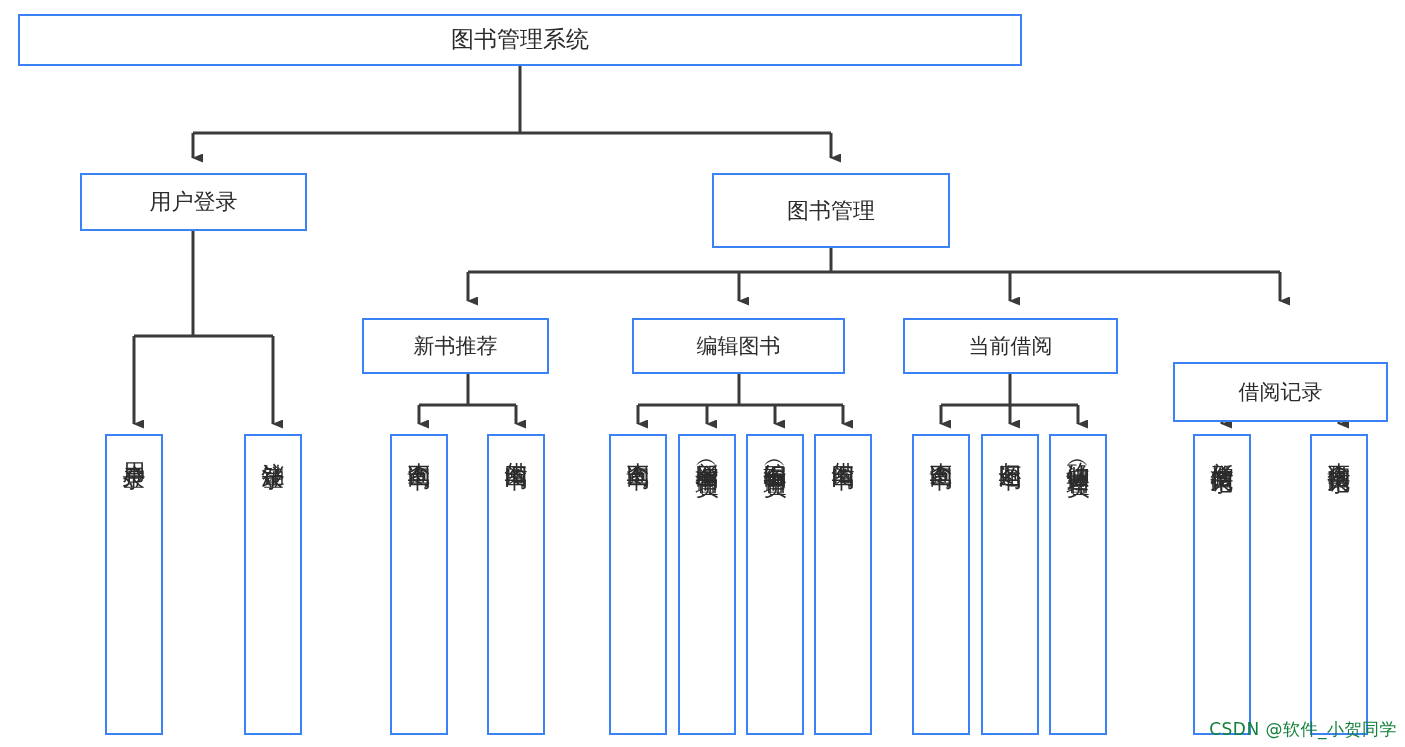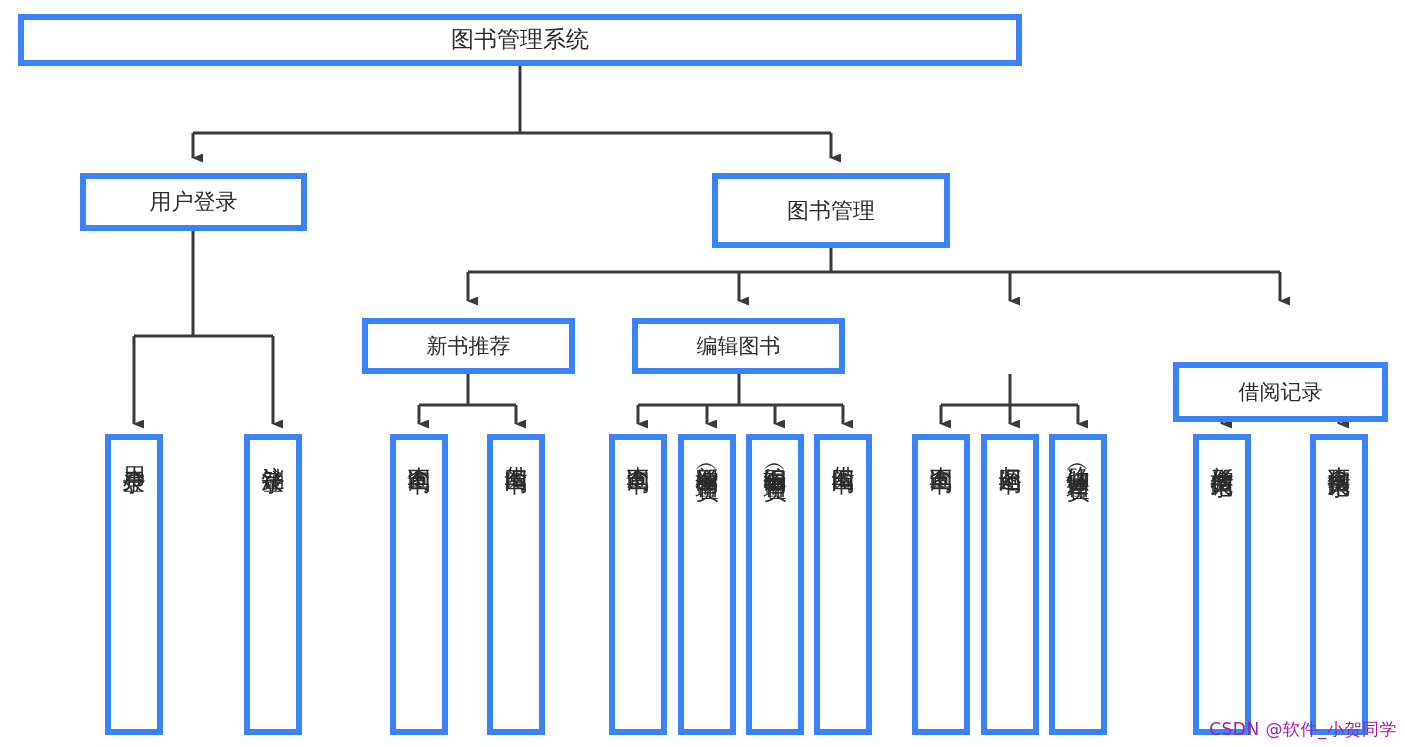--- a/index.html
+++ b/index.html
@@ -23,21 +23,21 @@
     position: absolute;
     left: 0;
     top: 0;
     width: 1405px;
     height: 747px;
   }
   .node-box {
     position: absolute;
     box-sizing: border-box;
     background: #ffffff;
-    border: 6px solid #3b82f6;
+    border: 2px solid #3b82f6;
     display: flex;
     align-items: center;
     justify-content: center;
     overflow: hidden;
   }
   .node-label {
     color: #2b2b2b;
     line-height: 1.18;
     text-align: center;
     white-space: pre;
@@ -61,21 +61,21 @@
     font-size: 23px;
     letter-spacing: 2px;
     line-height: 1.0;
     white-space: nowrap;
   }
   #watermark {
     position: absolute;
     right: 8px;
     bottom: 6px;
     font-size: 17px;
-    color: #a21caf;
+    color: #15803d;
     letter-spacing: 0.5px;
     user-select: none;
     pointer-events: none;
   }
 </style>
 </head>
 <body>
 
 <div id="diagram-root">
 
@@ -133,26 +133,29 @@
     <span class="node-label">图书管理系统</span>
   </div>
 
   <div class="node-box node-l1" style="left:80px; top:173px; width:227px; height:58px;">
     <span class="node-label">用户登录</span>
   </div>
   <div class="node-box node-l1" style="left:712px; top:173px; width:238px; height:75px;">
     <span class="node-label">图书管理</span>
   </div>
 
-  <div class="node-box node-l2" style="left:362px; top:318px; width:213px; height:56px;font-family:Liberation Serif, serif;">
+  <div class="node-box node-l2" style="left:362px; top:318px; width:187px; height:56px;font-family:Liberation Serif, serif;">
     <span class="node-label">新书推荐</span>
   </div>
   <div class="node-box node-l2" style="left:632px; top:318px; width:213px; height:56px;">
     <span class="node-label">编辑图书</span>
   </div>
+  <div class="node-box node-l2" style="left:903px; top:318px; width:215px; height:56px;">
+    <span class="node-label">当前借阅</span>
+  </div>
   <div class="node-box node-l2" style="left:1173px; top:318px; width:215px; height:60px;margin-top:44px;">
     <span class="node-label">借阅记录</span>
   </div>
 
   <div class="node-box node-leaf" style="left:105px; top:434px; width:58px; height:301px;">
     <span class="node-label">用户登录</span>
   </div>
   <div class="node-box node-leaf" style="left:244px; top:434px; width:58px; height:301px;">
     <span class="node-label">注销登录</span>
   </div>

